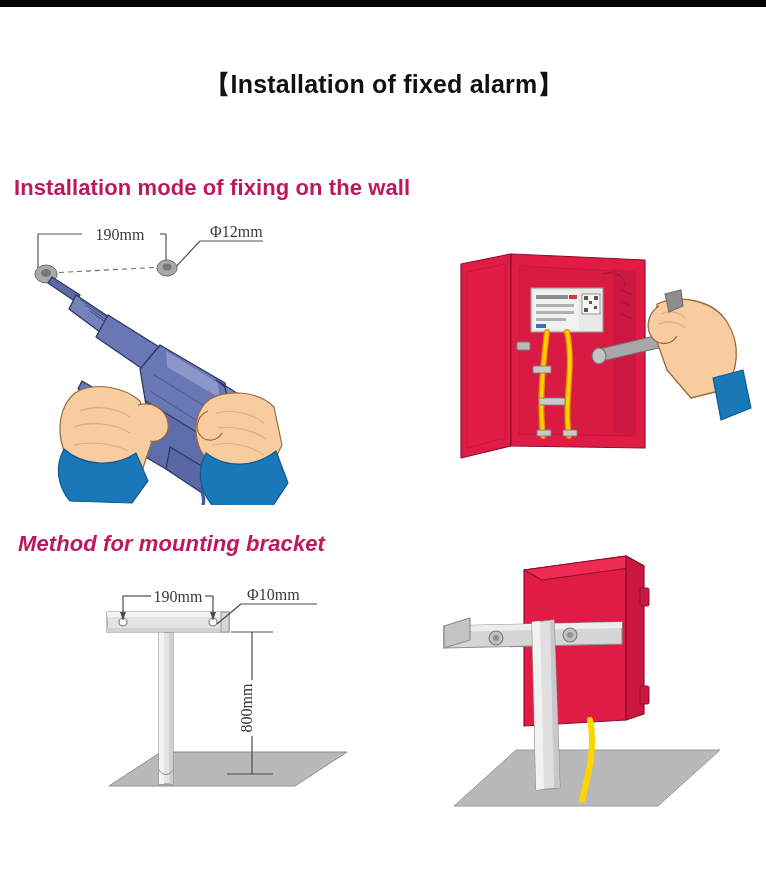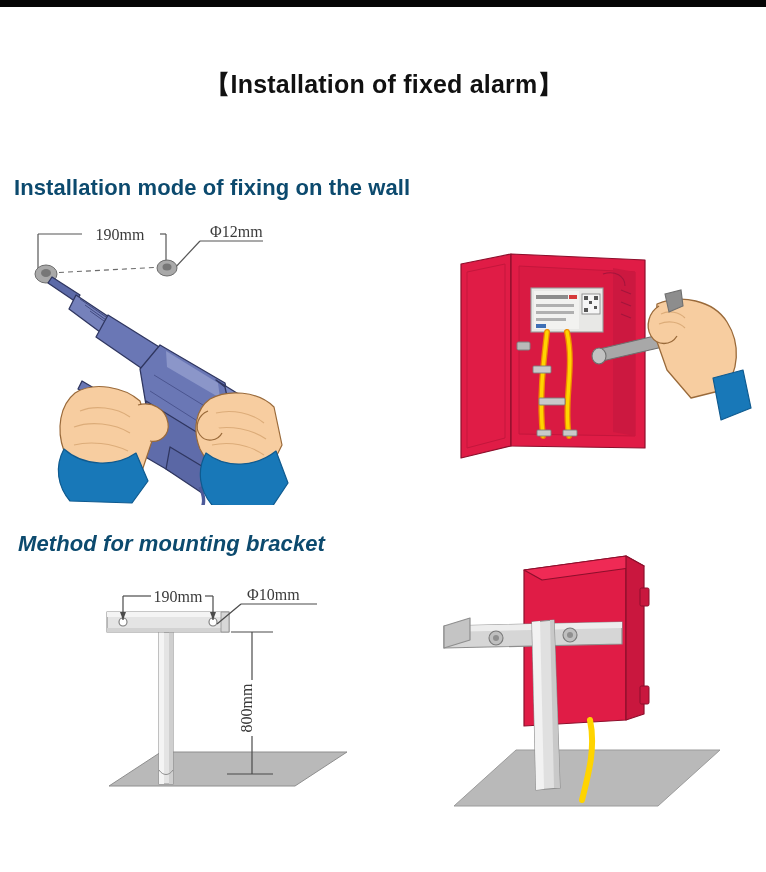--- a/index.html
+++ b/index.html
@@ -34,21 +34,21 @@
     white-space: nowrap;
   }
   .page-title .brk {
     font-family: "DejaVu Sans", sans-serif;
     font-weight: bold;
   }
   .section-heading {
     position: absolute;
     font-size: 22px;
     font-weight: bold;
-    color: #0c4a6e;
+    color: #be185d;
     white-space: nowrap;
     letter-spacing: 0.1px;
   }
   #heading-wall { left: 14px; top: 175px; }
   #heading-bracket { left: 18px; top: 531px; font-style: italic; }
 
   .fig {
     position: absolute;
   }
   #fig-drill { left: 20px; top: 215px; }

